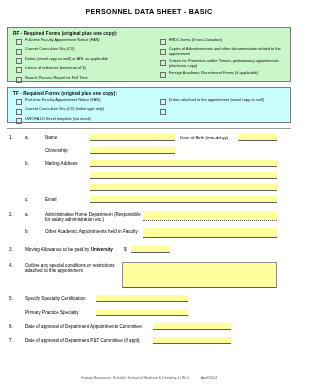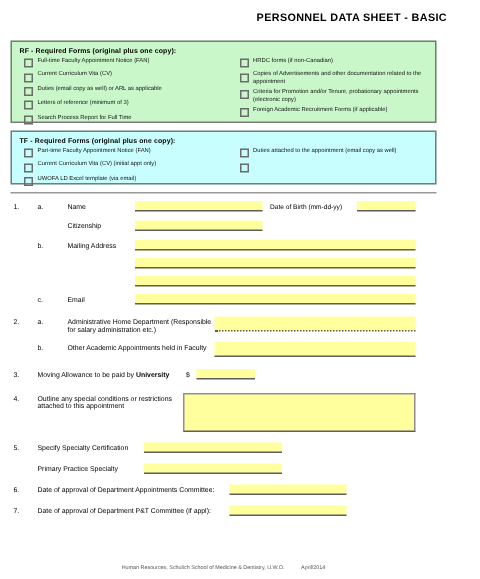--- a/index.html
+++ b/index.html
@@ -6,21 +6,21 @@
   body{
     width:298px;height:386px;
     background:#ffffff;
     font-family:"Liberation Sans", sans-serif;
     color:#000000;
     overflow:hidden;
   }
   .page{position:relative;width:298px;height:386px;box-sizing:border-box;}
 
   .title{
-    text-align:right;
+    text-align:center;
     font-size:7.2px;
     font-weight:bold;
     letter-spacing:.25px;
     margin:7px 0 0 0;
   }
 
   
   .panel{
     position:absolute;
     left:7px;right:7px;

